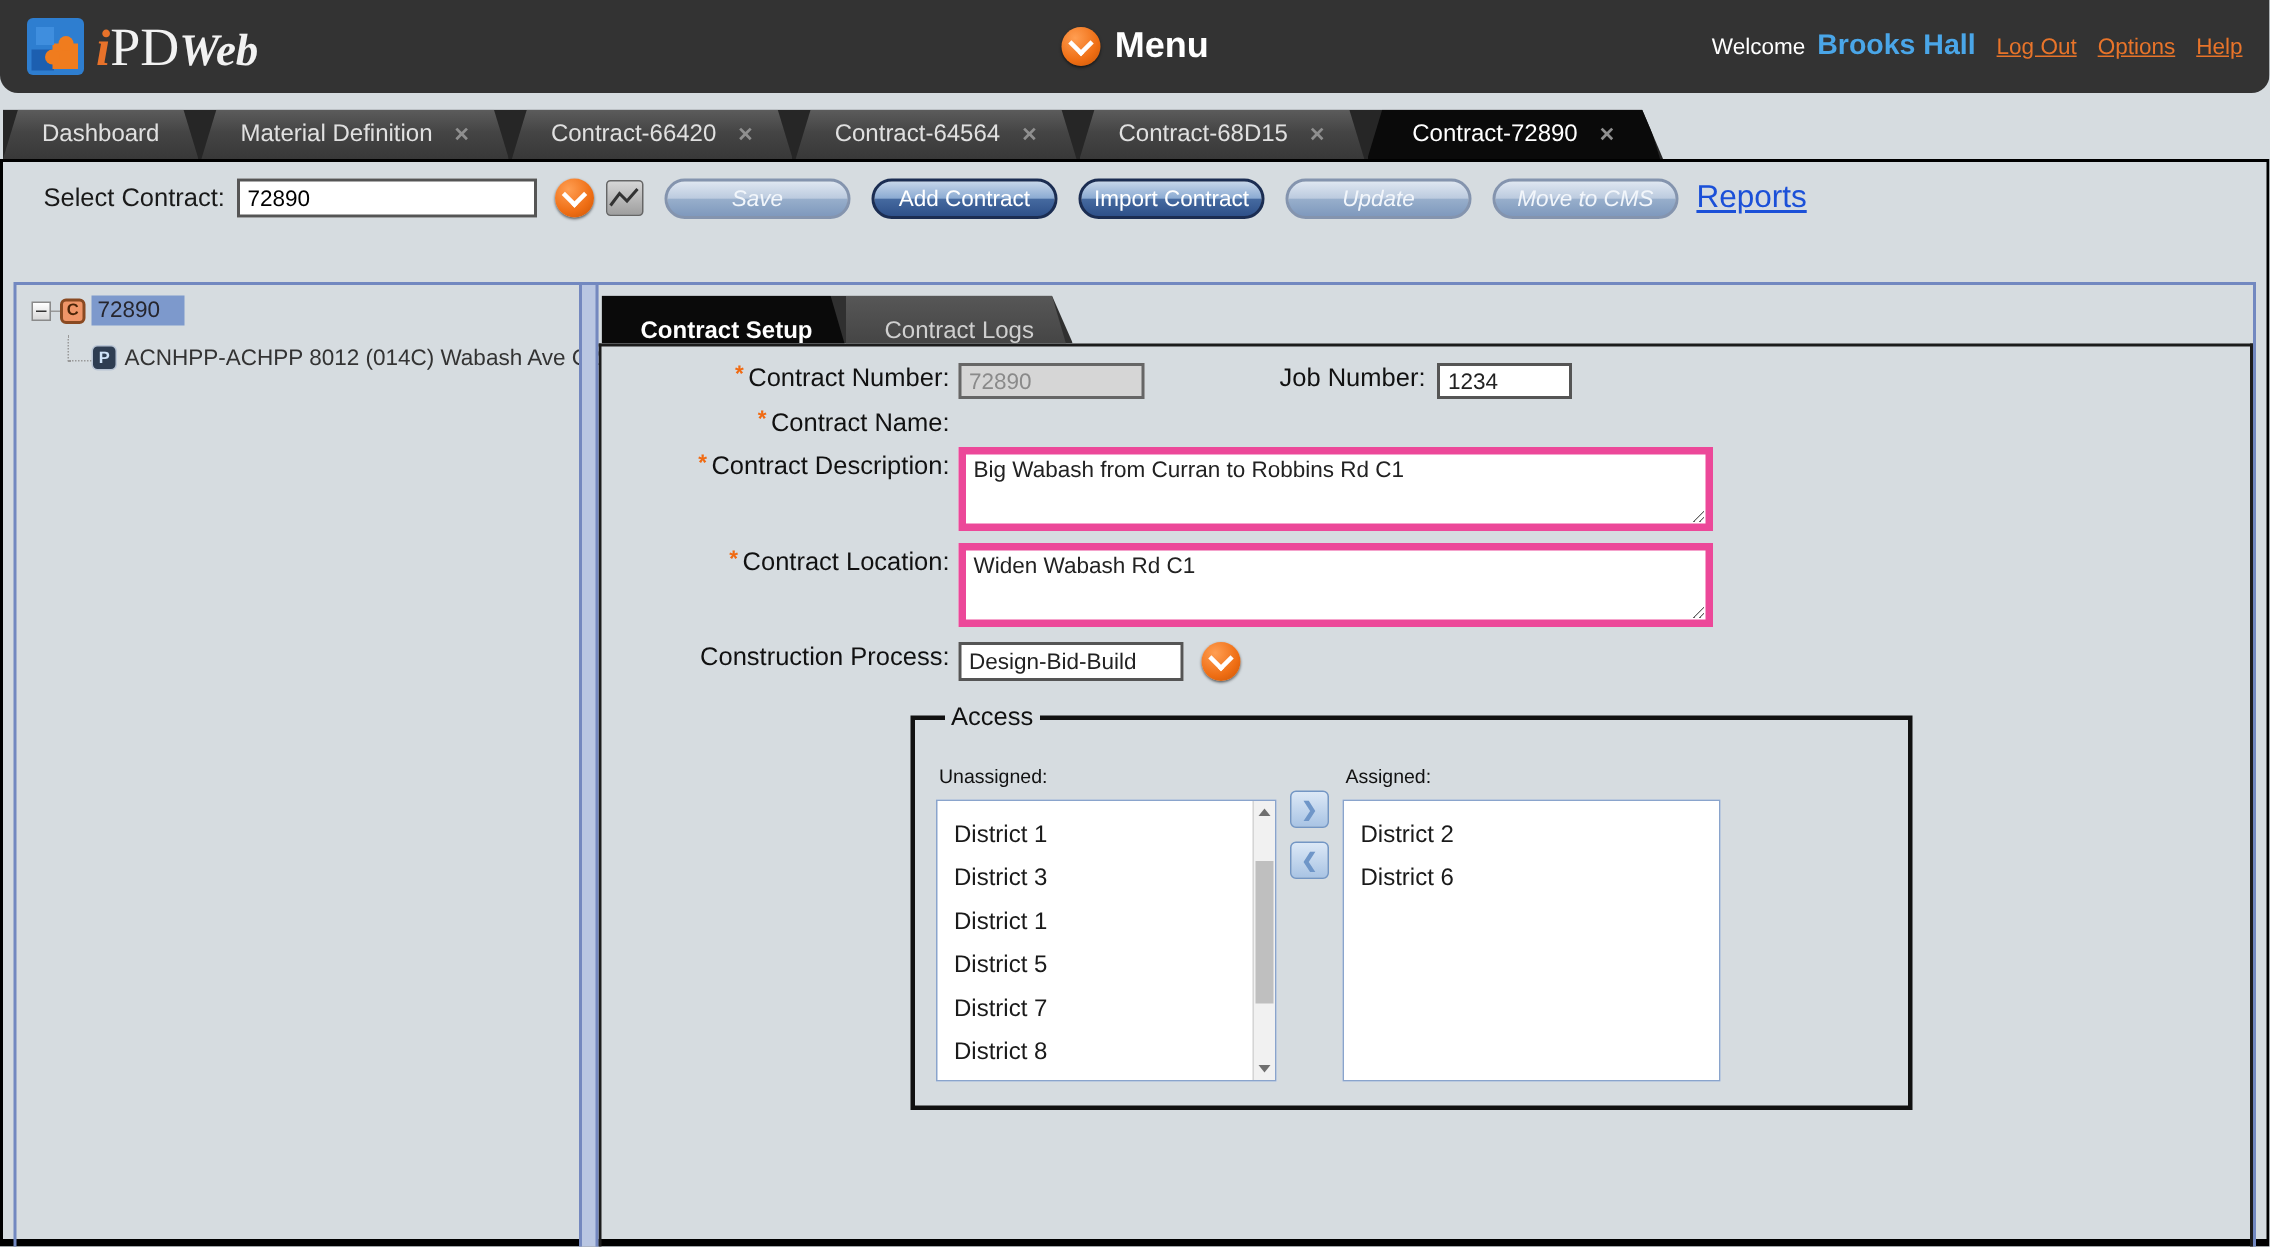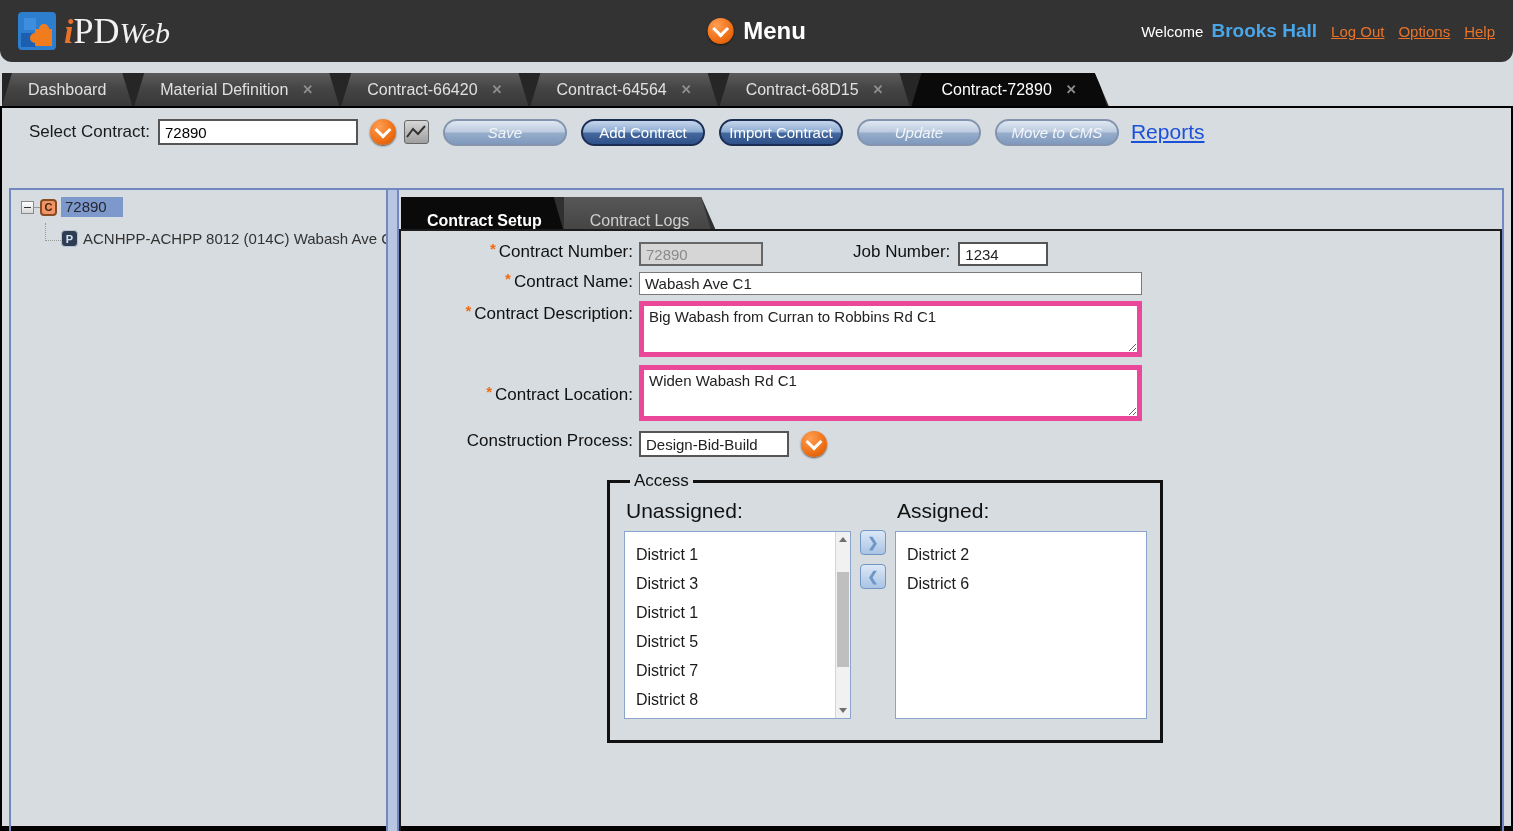--- a/index.html
+++ b/index.html
@@ -15,21 +15,21 @@
     height:62px; background:#333333;
     border-radius:0 0 12px 12px;
     display:flex; align-items:center;
     padding:0 18px; position:relative;
   }
   .logo { display:flex; align-items:center; gap:8px; }
   .logo-icon { width:38px; height:38px; display:inline-block; }
   .logo-text { white-space:nowrap; }
   .logo-text .li  { font-family:"Liberation Serif", serif; font-style:italic; font-weight:bold; color:#e8722a; font-size:34px; }
   .logo-text .lpd { font-family:"Liberation Serif", serif; color:#f2f2f2; font-size:36px; }
-  .logo-text .lweb{ font-family:"Liberation Serif", serif; font-style:italic; font-weight:normal; color:#f2f2f2; font-size:30px;text-align:center; }
+  .logo-text .lweb{ font-family:"Liberation Serif", serif; font-style:italic; font-weight:bold; color:#f2f2f2; font-size:30px;text-align:center; }
 
   .menu {
     position:absolute; left:50%; top:50%; transform:translate(-50%,-50%);
     display:flex; align-items:center; gap:10px; cursor:pointer;
   }
   .orange-circle {
     width:26px; height:26px; border-radius:50%;
     background:radial-gradient(circle at 35% 28%, #ff9e52 0%, #ef6e14 60%, #c85405 100%);
     display:inline-flex; align-items:center; justify-content:center;
     box-shadow:0 1px 2px rgba(0,0,0,.6);
@@ -176,27 +176,27 @@
   .inp-name { width:503px; height:23px; border:1px solid #7a7a7a; }
   .ta {
     width:503px; height:56px; border:5px solid #ec4899; resize:both;
     font-family:inherit; font-size:15px; padding:2px 5px; color:#222;
   }
   .inp-process { width:150px; height:26px; border:2px solid #555; }
   .frow .circle-btn.process { margin-left:12px; }
 
   
   .access-fs {
-    margin:14px 0 0 206px; width:556px; height:272px;
+    margin:14px 0 0 206px; width:668px; height:272px;
     border:3px solid #111; padding:2px 0 12px 14px;
   }
   .access-fs legend { font-size:17px; color:#111; padding:0 4px; margin-left:6px; }
   .access-cols { display:flex; margin-top:6px; }
   .acol { display:flex; flex-direction:column; }
-  .acol-label { font-size:21px; color:#111; margin:0 0 8px 2px; }
+  .acol-label { font-size:13px; color:#111; margin:14px 0 8px 2px; }
   .listbox {
     width:227px; height:188px; background:#fff;
     border:1px solid #8aa4cc; position:relative; overflow:hidden; padding-top:8px;
   }
   .listbox.assigned { width:252px; }
   .list-item { height:29px; line-height:29px; padding-left:11px; font-size:16px; color:#1a1a1a; cursor:pointer; }
 
   .fake-scrollbar {
     position:absolute; top:0; right:0; bottom:0; width:15px;
     background:#f1f1f1; border-left:1px solid #d5d5d5;
@@ -329,31 +329,30 @@
           </span>
           <input class="inp inp-number" type="text" disabled="" value="72890" style="">
           <span class="job-label">Job Number:</span>
           <input class="inp inp-job" type="text" value="1234" style="">
         </div>
 
         <div class="frow">
           <span class="flabel">
             <span class="req">*</span><span>Contract Name:</span>
           </span>
-          <input class="inp inp-name" type="text" value="Wabash Ave C1" style="">
         </div>
 
         <div class="frow top" style="margin-bottom:8px;">
           <span class="flabel">
             <span class="req">*</span><span>Contract Description:</span>
           </span>
           <textarea class="ta" style="">Big Wabash from Curran to Robbins Rd C1</textarea>
         </div>
 
-        <div class="frow top" style="margin-bottom:10px;align-items:center;">
+        <div class="frow top" style="margin-bottom:10px;">
           <span class="flabel">
             <span class="req">*</span><span>Contract Location:</span>
           </span>
           <textarea class="ta" style="">Widen Wabash Rd C1</textarea>
         </div>
 
         <div class="frow">
           <span class="flabel">Construction Process:</span>
           <input class="inp inp-process" type="text" value="Design-Bid-Build" style="">
           <button class="circle-btn orange-circle process"></button>

